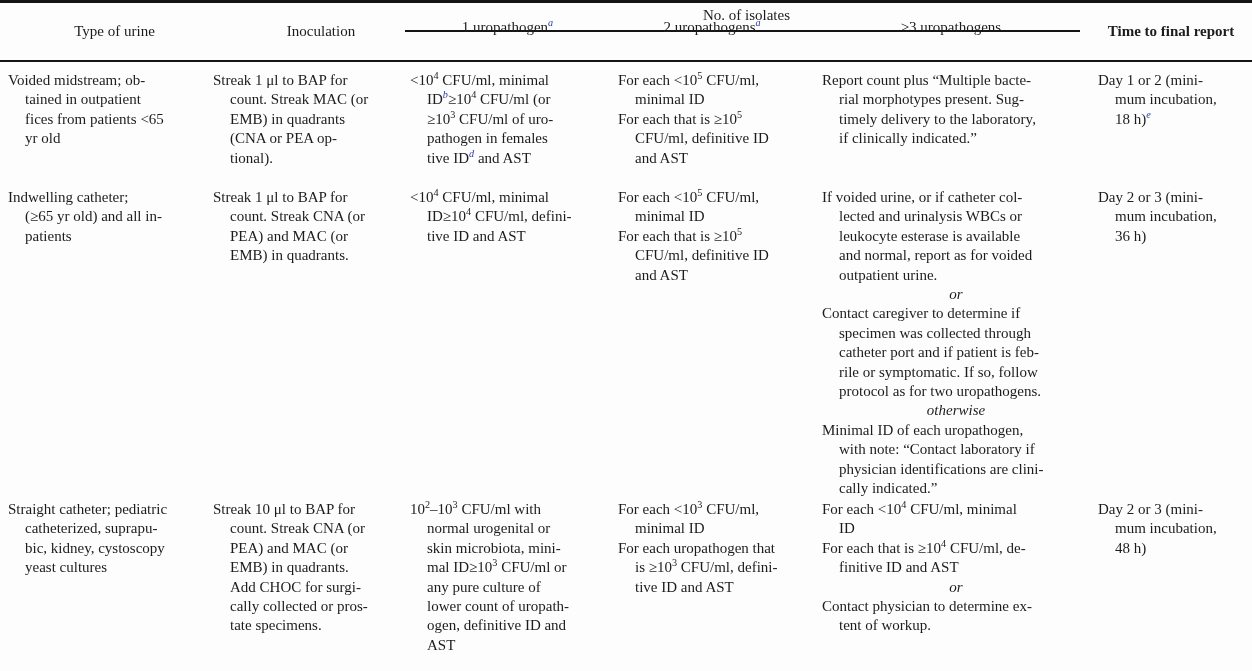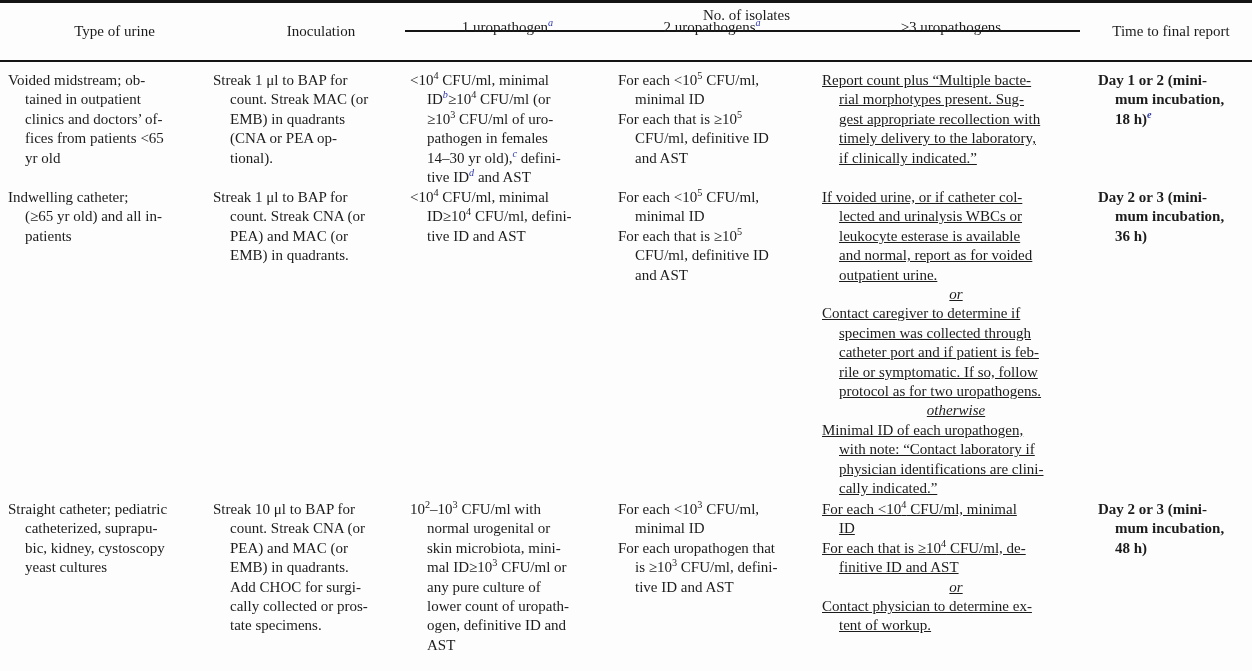--- a/index.html
+++ b/index.html
@@ -8,39 +8,39 @@
     font-family:"Liberation Serif","DejaVu Serif",serif;
     color:#1c1c1c;font-size:15px;
   }
   .paper{position:relative;width:1252px;}
   .topline{height:3px;background:#151515;}
   
   .hdr{position:relative;height:57px;border-bottom:2px solid #151515;}
   .hcell{position:absolute;top:0;bottom:0;display:flex;align-items:center;justify-content:center;text-align:center;}
   .h-type{left:0;width:205px;padding-left:12px;}
   .h-inoc{left:222px;width:198px;}
-  .h-time{left:1090px;width:162px;}
+  .h-time{left:1090px;width:162px;font-weight:bold;}
   .hgroup{position:absolute;left:403px;width:687px;top:0;bottom:0;}
   .hgtitle{position:absolute;top:4px;left:0;right:0;text-align:center;}
   .hgrule{position:absolute;top:27px;left:2px;width:675px;height:2px;background:#151515;}
   .hgsub{position:absolute;top:16px;left:0;right:0;display:flex;}
   .hsub{text-align:center;}
   .s1{width:209px;}.s2{width:200px;}.s3{width:278px;}
   
   .tbody{padding-top:9px;}
   .trow{display:flex;align-items:flex-start;}
   .r0{min-height:117px;}
   .r1{min-height:312px;}
   .cell{box-sizing:border-box;}
   .c1{width:205px;padding-left:8px;}
   .c2{width:198px;padding-left:8px;}
   .c3{width:209px;padding-left:7px;}
   .c4{width:200px;padding-left:6px;}
-  .c5{width:278px;padding-left:10px;text-decoration:underline;}
-  .c6{width:162px;padding-left:8px;font-weight:bold;}
+  .c5{width:278px;padding-left:10px;}
+  .c6{width:162px;padding-left:8px;}
   .line{line-height:19.4px;white-space:nowrap;}
   .cont{padding-left:17px;}
   .center-line{text-align:center;font-style:italic;white-space:nowrap;line-height:19.4px;}
   .sup{font-size:0.68em;vertical-align:super;line-height:0;}
   .fn{color:#2e38a8;font-style:italic;}
 </style>
 </head>
 <body>
 
 <div class="paper">
@@ -65,50 +65,47 @@
     <div class="hcell h-time">
       <span>Time to final report</span>
     </div>
   </div>
 
   <div class="tbody">
     <div class="trow r0">
       <div class="cell c1">
           <div class="line">Voided midstream; ob-</div>
           <div class="line cont">tained in outpatient</div>
-          <div class="line cont">clinics and doctors’ of-</div>
           <div class="line cont">fices from patients &lt;65</div>
           <div class="line cont">yr old</div>
         </div>
       <div class="cell c2">
           <div class="line">Streak 1 μl to BAP for</div>
           <div class="line cont">count. Streak MAC (or</div>
           <div class="line cont">EMB) in quadrants</div>
           <div class="line cont">(CNA or PEA op-</div>
           <div class="line cont">tional).</div>
         </div>
       <div class="cell c3">
           <div class="line">&lt;10<span class="sup">4</span> CFU/ml, minimal</div>
           <div class="line cont">ID<span class="sup fn">b</span>≥10<span class="sup">4</span> CFU/ml (or</div>
           <div class="line cont">≥10<span class="sup">3</span> CFU/ml of uro-</div>
           <div class="line cont">pathogen in females</div>
-          <div class="line cont">14–30 yr old),<span class="sup fn">c</span> defini-</div>
           <div class="line cont">tive ID<span class="sup fn">d</span> and AST</div>
         </div>
       <div class="cell c4">
           <div class="line">For each &lt;10<span class="sup">5</span> CFU/ml,</div>
           <div class="line cont">minimal ID</div>
           <div class="line">For each that is ≥10<span class="sup">5</span></div>
           <div class="line cont">CFU/ml, definitive ID</div>
           <div class="line cont">and AST</div>
         </div>
       <div class="cell c5">
           <div class="line">Report count plus “Multiple bacte-</div>
           <div class="line cont">rial morphotypes present. Sug-</div>
-          <div class="line cont">gest appropriate recollection with</div>
           <div class="line cont">timely delivery to the laboratory,</div>
           <div class="line cont">if clinically indicated.”</div>
         </div>
       <div class="cell c6">
           <div class="line">Day 1 or 2 (mini-</div>
           <div class="line cont">mum incubation,</div>
           <div class="line cont">18 h)<span class="sup fn">e</span></div>
         </div>
     </div>
     <div class="trow r1">

